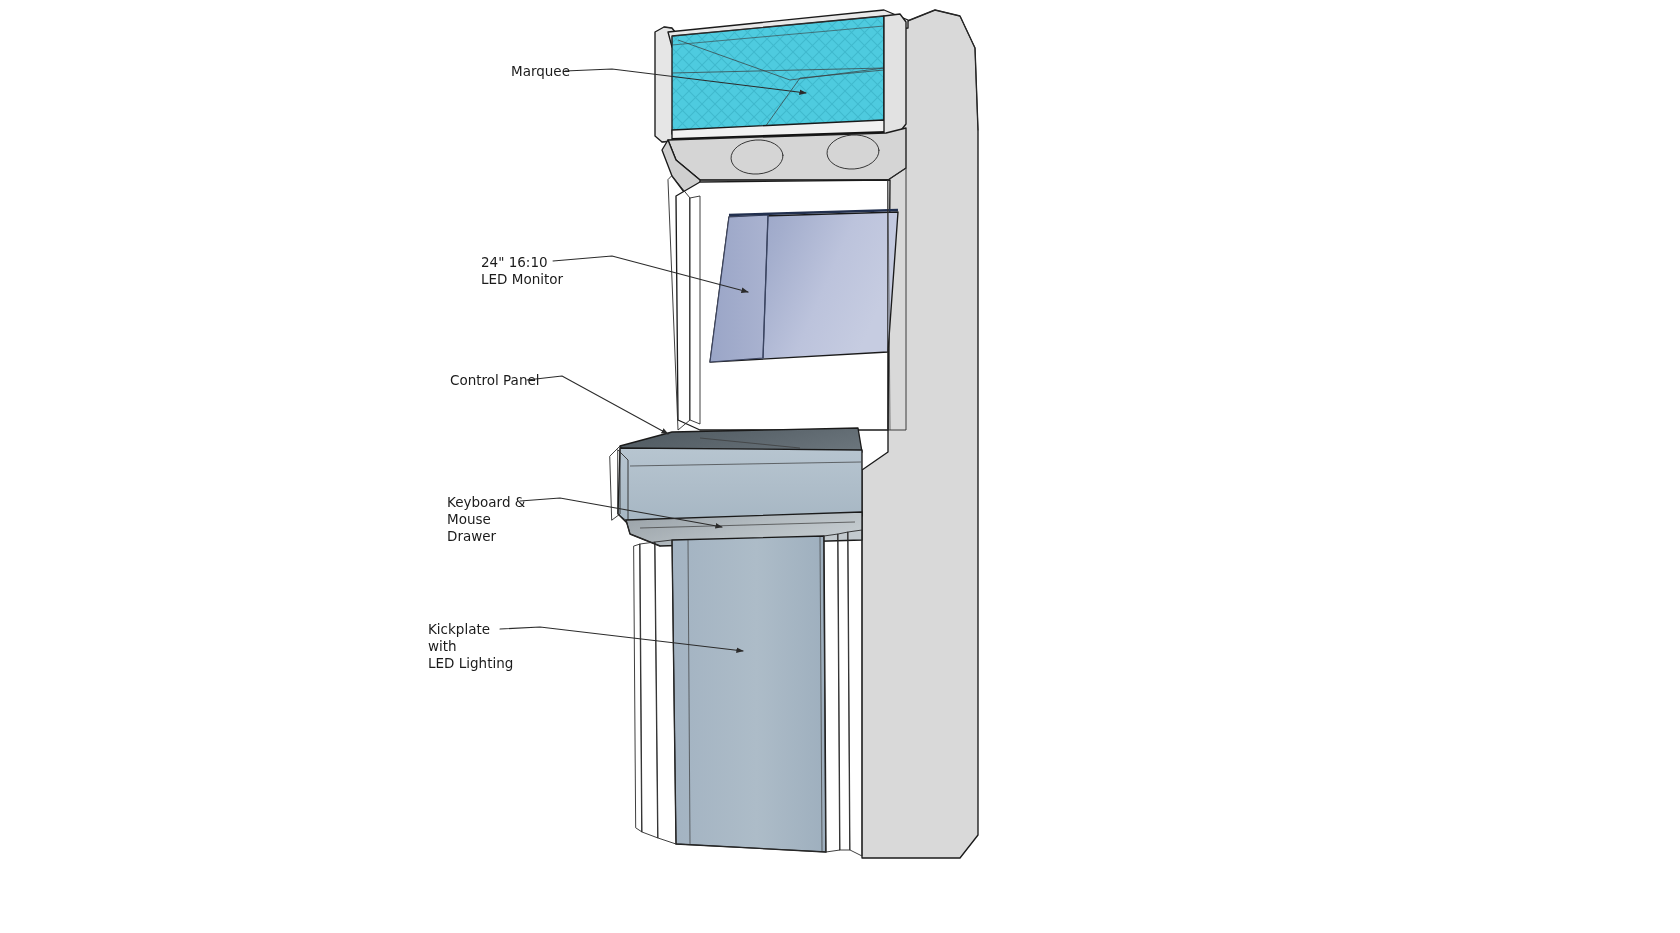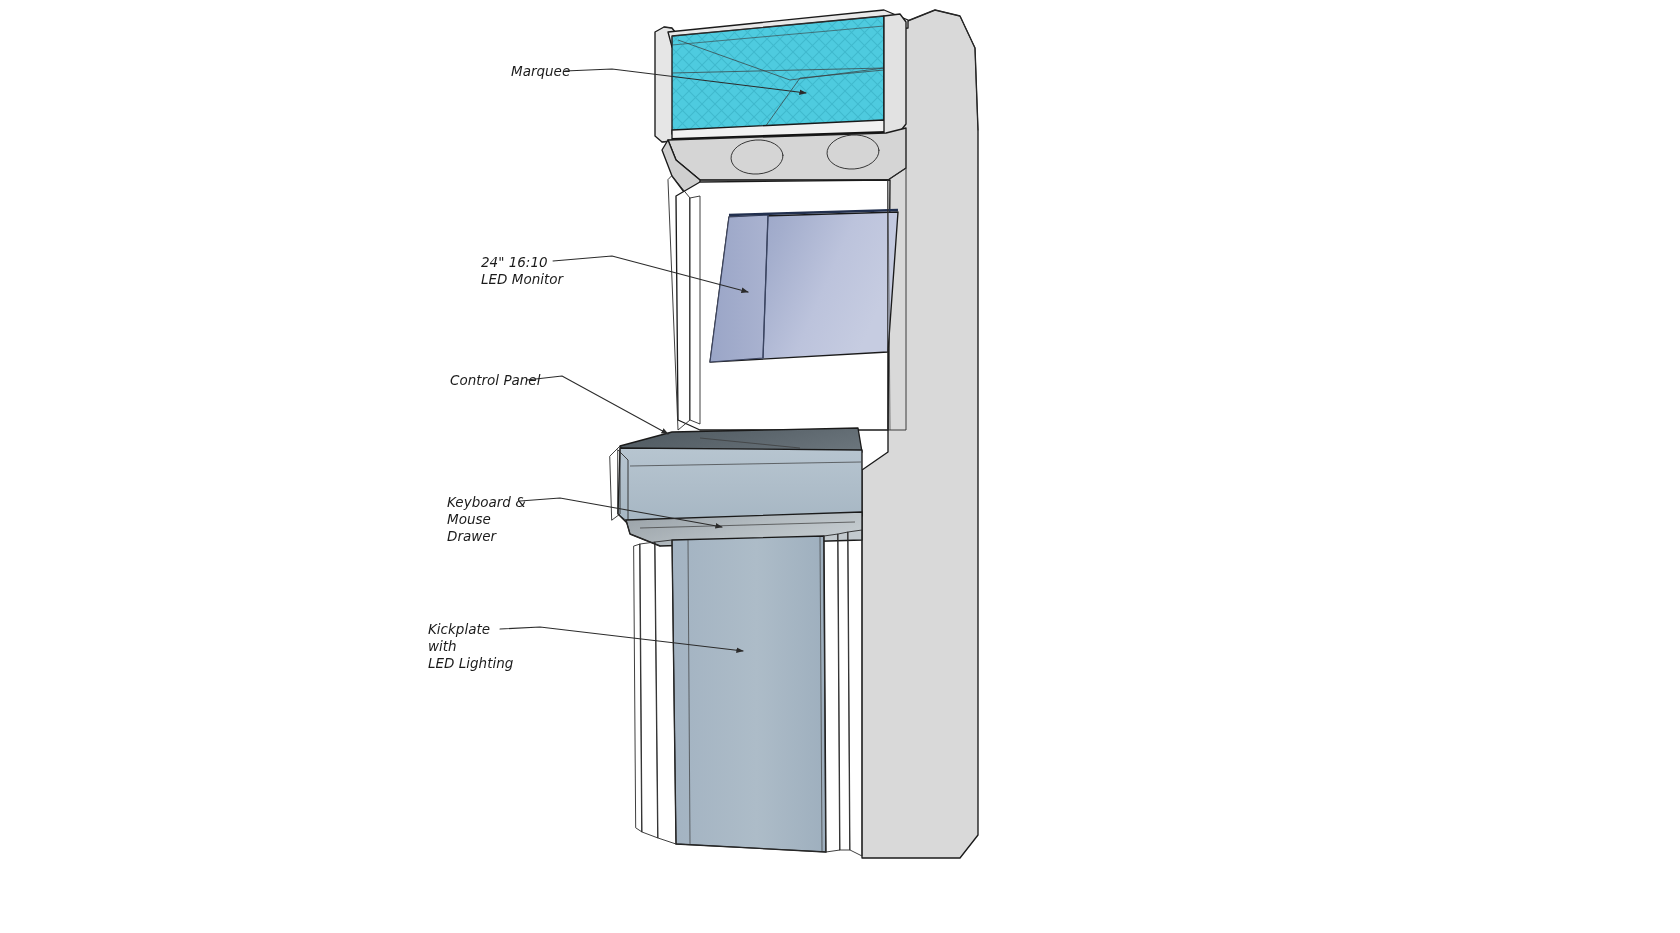--- a/index.html
+++ b/index.html
@@ -15,21 +15,20 @@
     overflow: hidden;
     font-family: "DejaVu Sans", "Liberation Sans", sans-serif;
   }
   #stage {
     position: absolute;
     left: 0;
     top: 0;
     width: 1680px;
     height: 933px;
     background: #ffffff;
-    font-style: italic;
   }
   svg#drawing {
     position: absolute;
     left: 0;
     top: 0;
     width: 1680px;
     height: 933px;
     display: block;
   }
   .callout-text {

